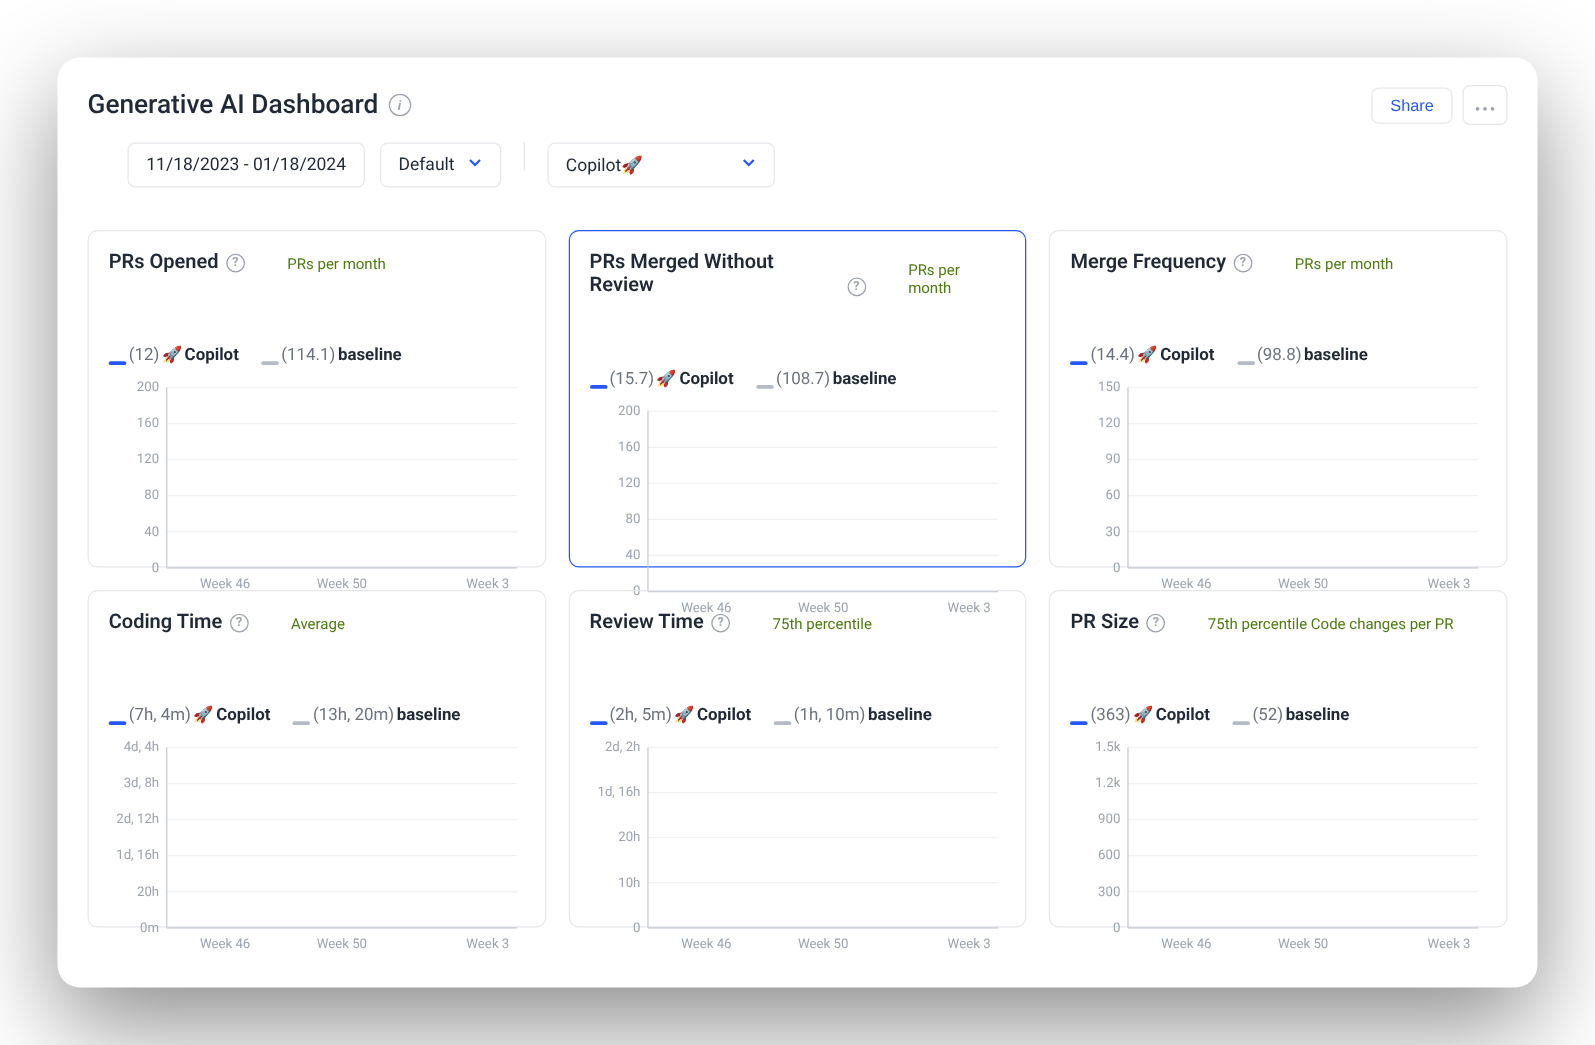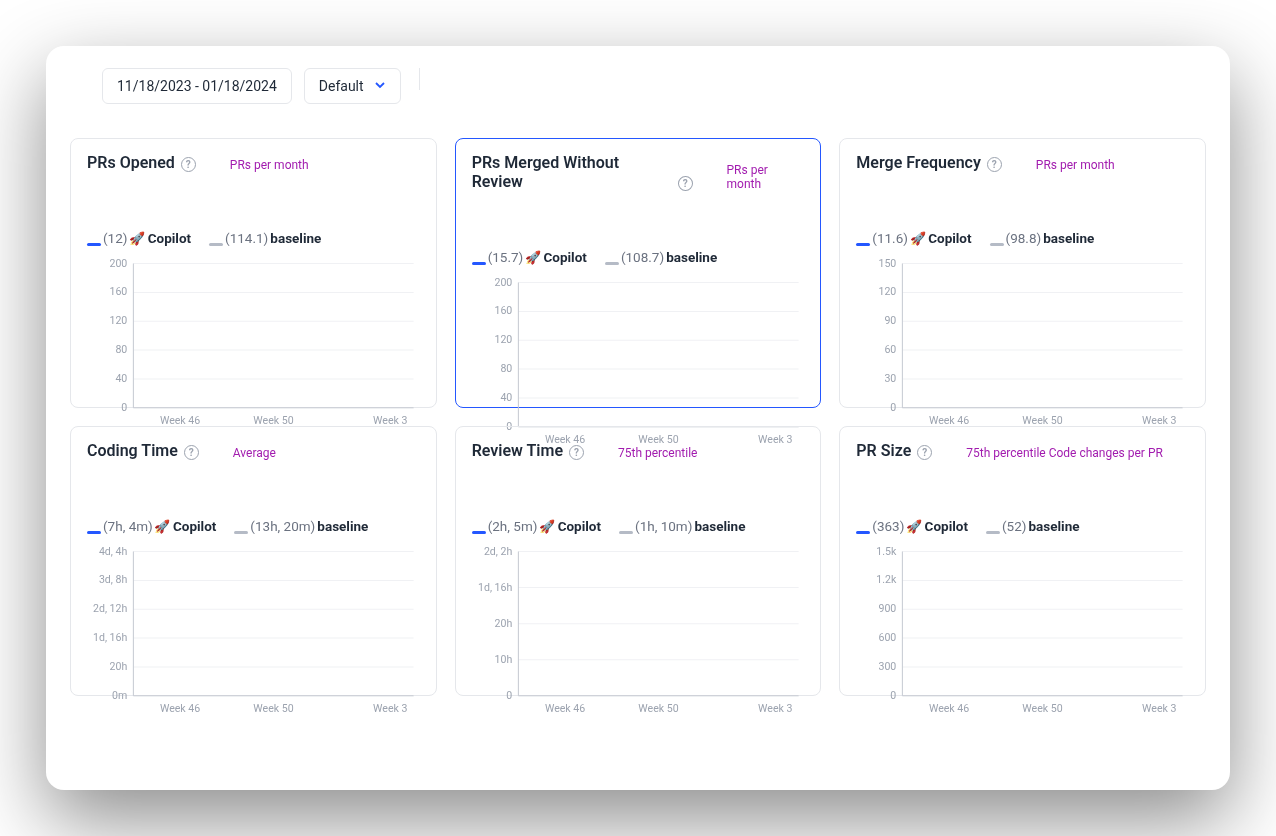--- a/index.html
+++ b/index.html
@@ -83,21 +83,21 @@
   }
   .card.selected { border-color:#2457ff; }
   .card-title-row { display:flex; align-items:flex-end; gap:6px; margin-bottom:10px; }
   .card-title { font-size:16px; font-weight:600; color:#1f2937; }
   .help {
     width:15px; height:15px; border-radius:50%;
     border:1.5px solid #9ca3af; color:#9ca3af;
     display:flex; align-items:center; justify-content:center;
     font-size:10px; font-weight:700;
   }
-  .card-sub { font-size:12px; color:#a21caf; margin-left:2px;padding-left:26px; }
+  .card-sub { font-size:12px; color:#4d7c0f; margin-left:2px;padding-left:26px; }
   .legend-row { display:flex; align-items:center; gap:18px; margin-bottom:6px; font-size:13.5px;}
   .legend-item { display:flex; align-items:flex-end; gap:2px; white-space:nowrap;}
   .swatch { width:14px; height:3px; border-radius:2px; display:inline-block; }
   .swatch.blue { background:#2457ff; }
   .swatch.gray { background:#b5bbc6; }
   .val { color:#6b7280; }
   .bold { font-weight:700; color:#1f2937;margin-top:48px; }
   .rocket { font-size:13px; }
   .chart-wrap { flex:1; position:relative; }
   svg.chart { width:100%; height:100%; }
@@ -106,32 +106,56 @@
   .axisline { stroke:#c5c9d1; stroke-width:1; }
   .series-blue { fill:none; stroke:#2457ff; stroke-width:2.3; }
   .series-gray { fill:none; stroke:#b5bbc6; stroke-width:2; }
 </style>
 </head>
 <body>
 
 <div class="app">
   <div class="panel">
 
+    <div class="hdr">
+      <div class="hdr-left">
+        <span class="title">Generative AI Dashboard</span>
+        <span class="info-icon">i</span>
+      </div>
+      <div class="hdr-right">
+        <button class="share-btn">Share</button>
+        <button class="icon-btn">
+          <span>
+            <svg width="16" height="4" viewBox="0 0 16 4">
+                <circle cx="2" cy="2" r="1.5" fill="#9ca3af"></circle>
+                <circle cx="8" cy="2" r="1.5" fill="#9ca3af"></circle>
+                <circle cx="14" cy="2" r="1.5" fill="#9ca3af"></circle>
+              </svg>
+          </span>
+        </button>
+      </div>
+    </div>
 
     <div class="controls">
       <div class="pill">
         <span>11/18/2023 - 01/18/2024</span>
       </div>
       <div class="pill">
         <span>Default</span>
         <span class="chevron"><svg viewBox="0 0 12 12">
               <path d="M2 4l4 4 4-4" fill="none" stroke="#2457ff" stroke-width="1.8"></path>
             </svg></span>
       </div>
       <div class="divider"></div>
+      <div class="pill select-pill">
+        <span>Copilot🚀</span>
+        <span class="chevron"><svg viewBox="0 0 12 12">
+              <path d="M2 4l4 4 4-4" fill="none" stroke="#2457ff" stroke-width="1.8"></path>
+            </svg></span>
+      </div>
     </div>
 
     <div class="grid" id="grid">
         <div class="card">
           <div class="card-title-row">
             <span class="card-title">PRs Opened</span>
             <span class="help">?</span>
             <span class="card-sub">PRs per month</span>
           </div>
           <div class="legend-row">
@@ -212,21 +236,21 @@
         </div>
         <div class="card">
           <div class="card-title-row">
             <span class="card-title">Merge Frequency</span>
             <span class="help">?</span>
             <span class="card-sub">PRs per month</span>
           </div>
           <div class="legend-row">
             <span class="legend-item">
               <span class="swatch blue"></span>
-              <span class="val">(11.6)</span>
+              <span class="val">(14.4)</span>
               <span class="rocket">🚀</span>
               <span class="bold">Copilot</span>
             </span>
             <span class="legend-item">
               <span class="swatch gray"></span>
               <span class="val">(98.8)</span>
               <span class="bold">baseline</span>
             </span>
           </div>
           <div class="chart-wrap"><svg class="chart" viewBox="0 0 330 175">

